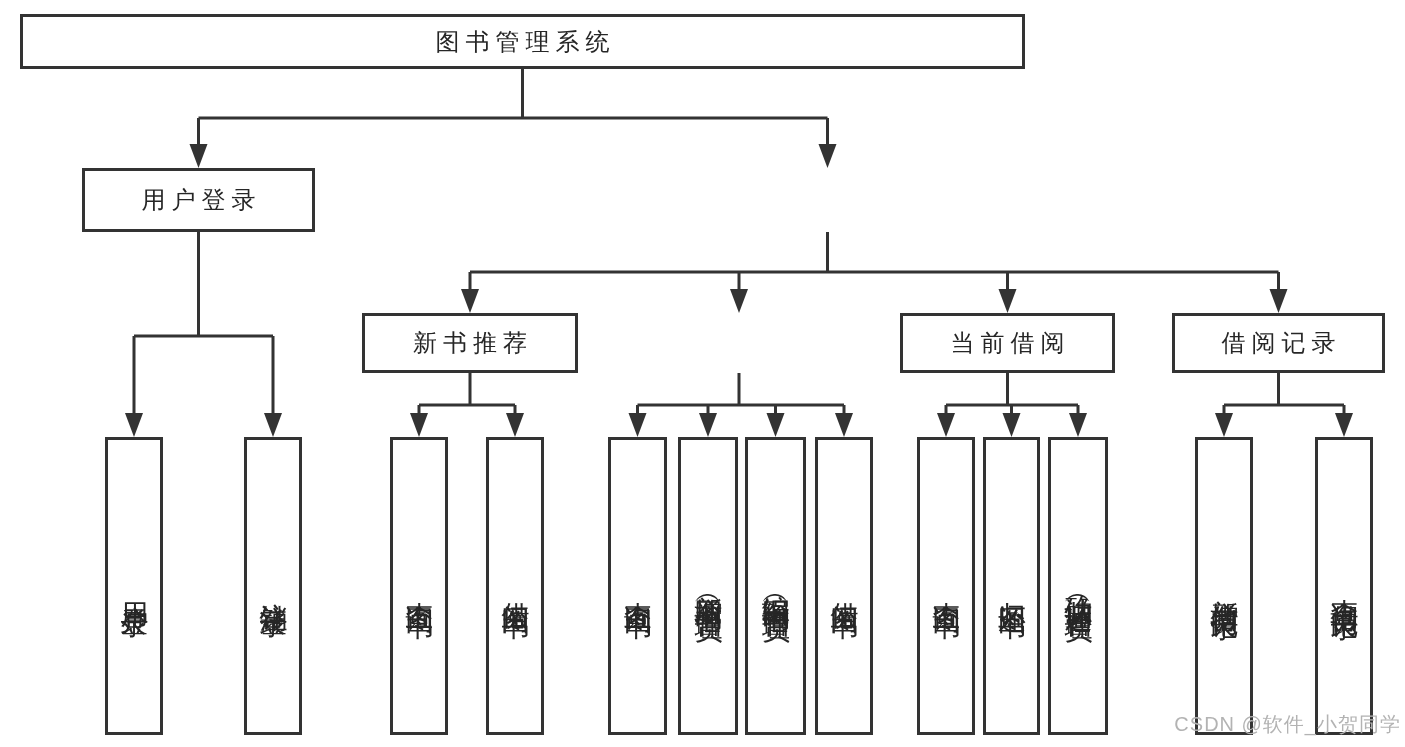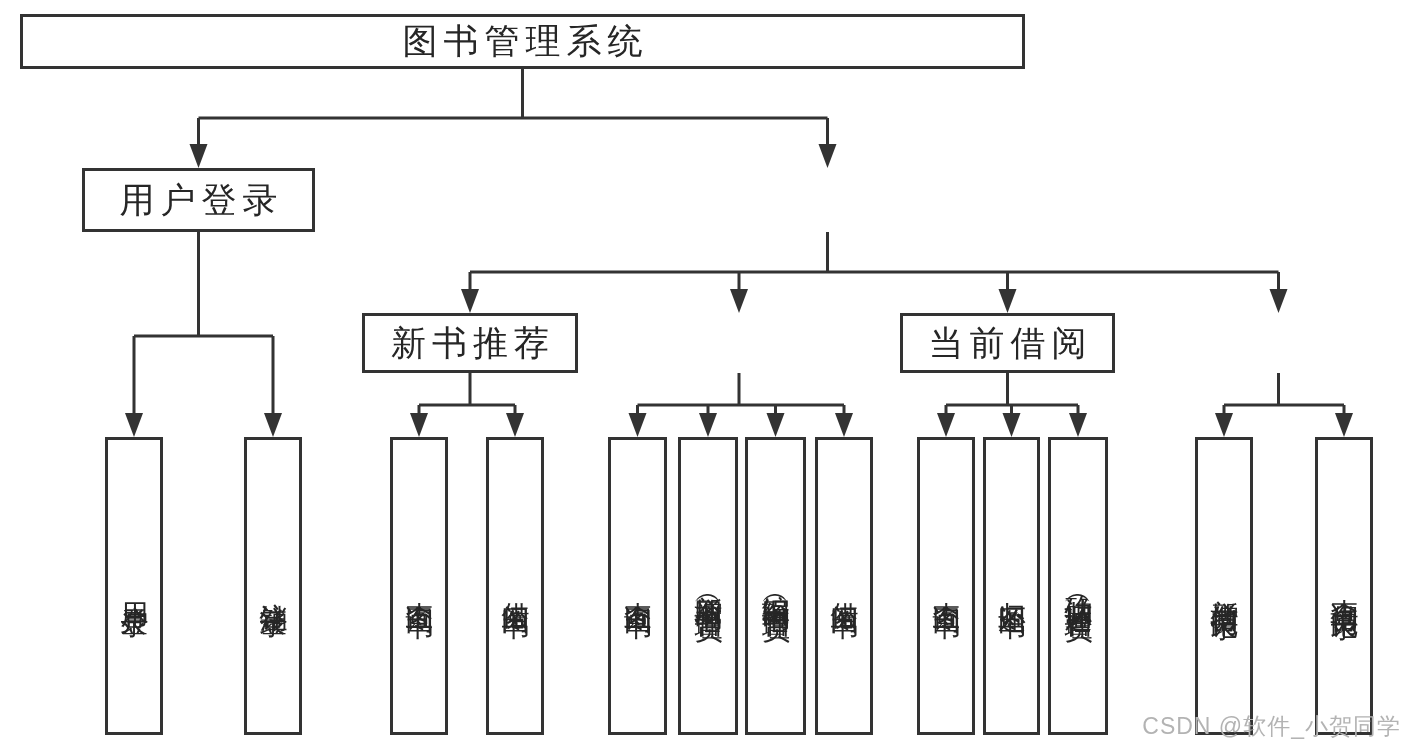--- a/index.html
+++ b/index.html
@@ -20,37 +20,37 @@
     position: absolute;
     box-sizing: border-box;
     border: 3px solid #333333;
     background: #ffffff;
     display: flex;
     align-items: center;
     justify-content: center;
     color: #262626;
   }
   .hnode span {
-    font-size: 35px;
+    font-size: 24px;
     letter-spacing: 6px;
     text-indent: 6px;
     white-space: nowrap;
   }
   .vnode span {
     writing-mode: vertical-rl;
     text-orientation: mixed;
     font-size: 28px;
     letter-spacing: 3px;
     line-height: 1;
   }
   .watermark {
     position: absolute;
     right: 4px;
     top: 711px;
-    font-size: 23px;
+    font-size: 20px;
     letter-spacing: 1px;
     color: #b3b3b3;
     z-index: 5;
     white-space: nowrap;
   }
 </style>
 </head>
 <body>
 
 <div class="canvas">
@@ -102,20 +102,23 @@
   <div class="node hnode" style="left:82px;top:168px;width:233px;height:64px;">
     <span>用户登录</span>
   </div>
 
   <div class="node hnode" style="left:362px;top:313px;width:216px;height:60px;">
     <span>新书推荐</span>
   </div>
   <div class="node hnode" style="left:900px;top:313px;width:215px;height:60px;text-align:center;">
     <span>当前借阅</span>
   </div>
+  <div class="node hnode" style="left:1172px;top:313px;width:213px;height:60px;">
+    <span>借阅记录</span>
+  </div>
 
   <div class="node vnode" style="left:105px;top:437px;width:58px;height:298px;">
     <span>用户登录</span>
   </div>
   <div class="node vnode" style="left:244px;top:437px;width:58px;height:298px;">
     <span>注销登录</span>
   </div>
 
   <div class="node vnode" style="left:390px;top:437px;width:58px;height:298px;">
     <span>查询图书</span>

